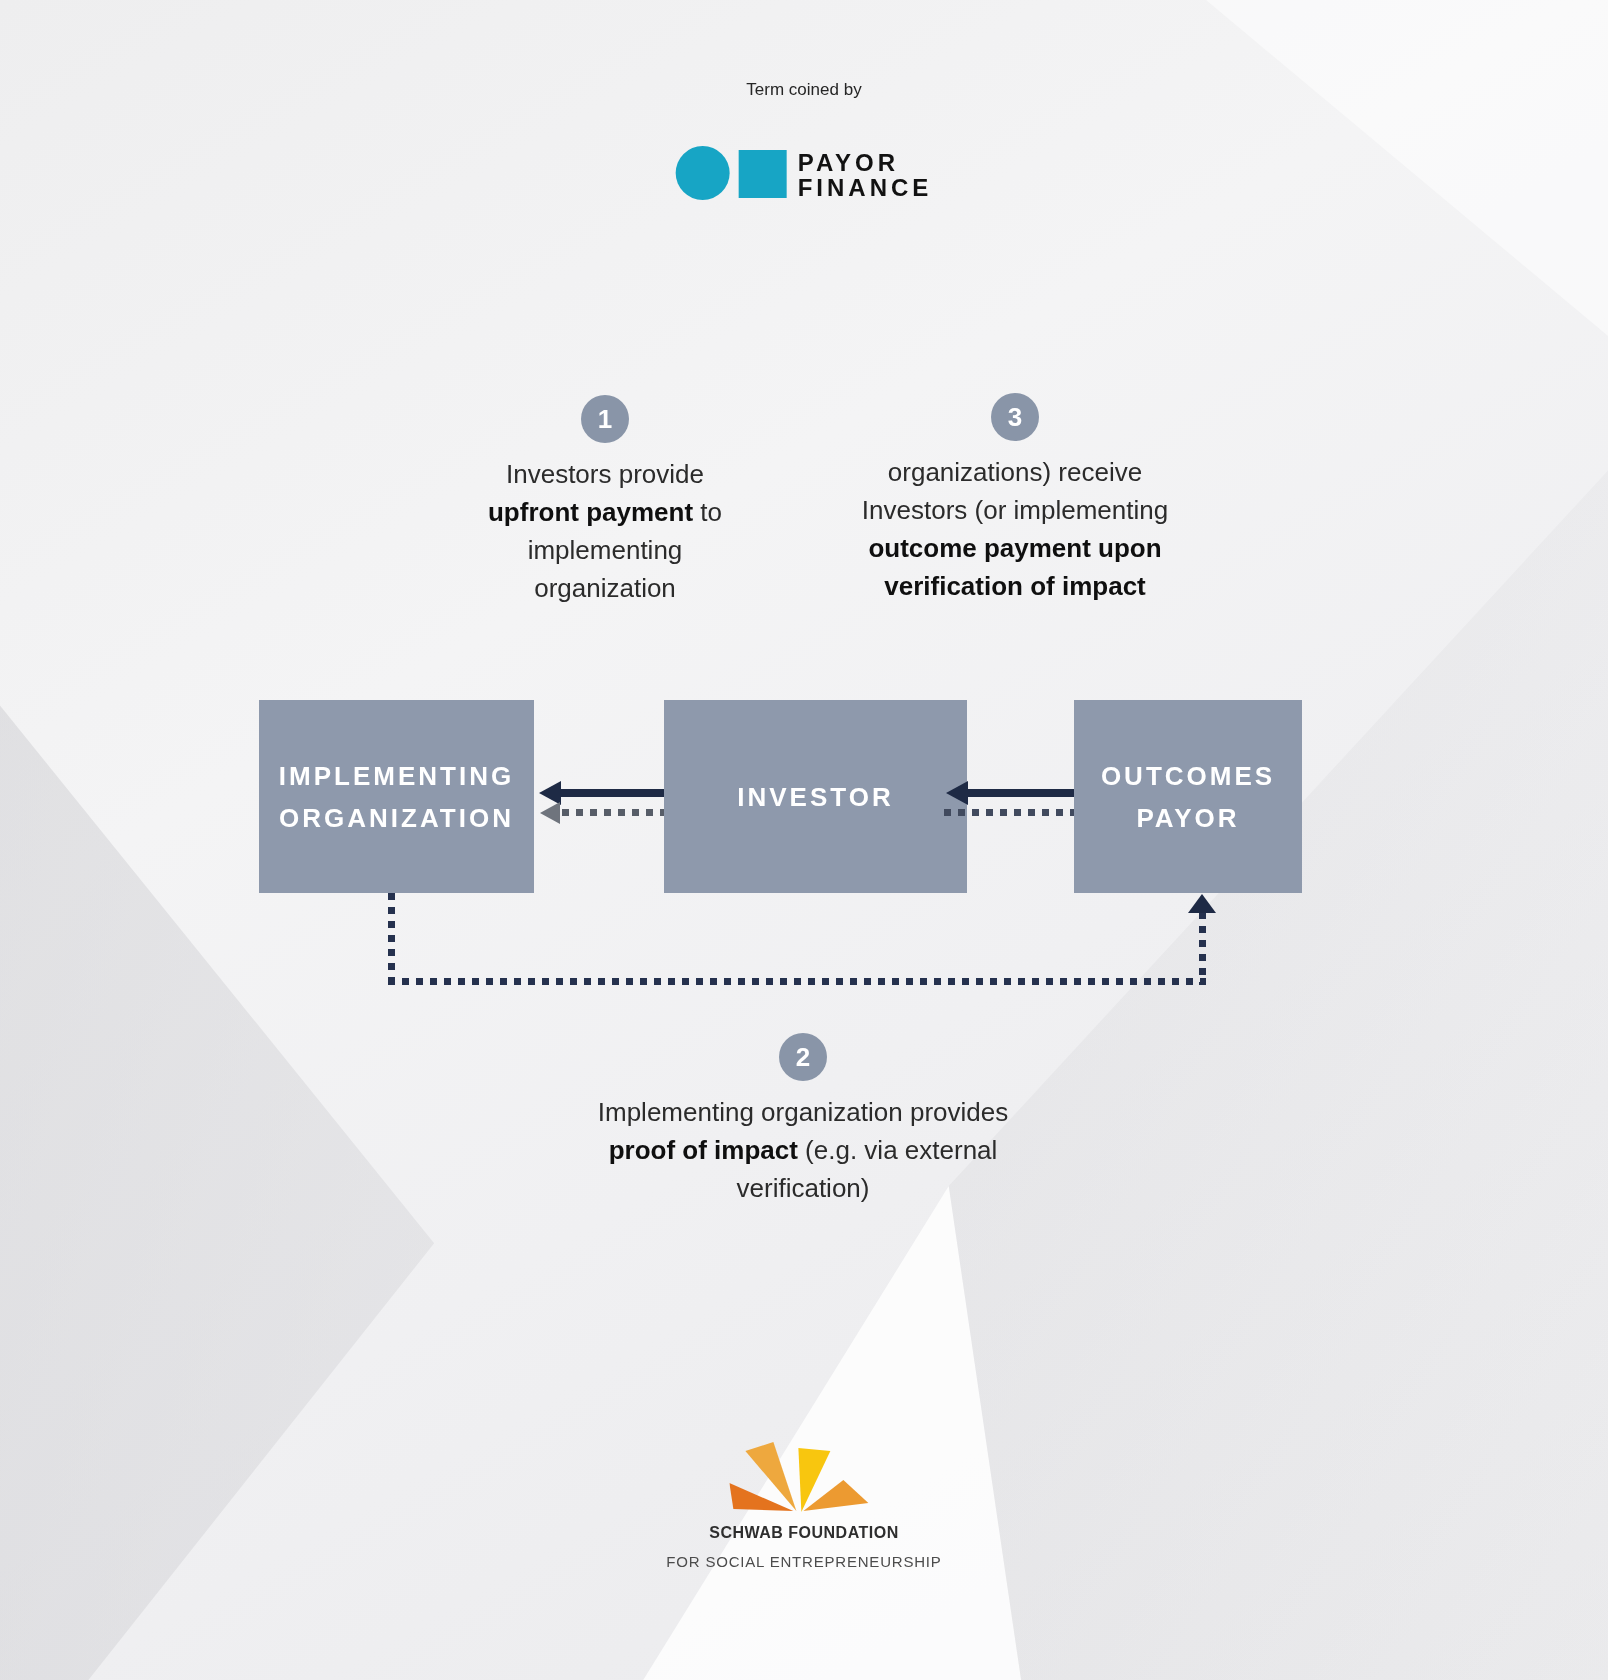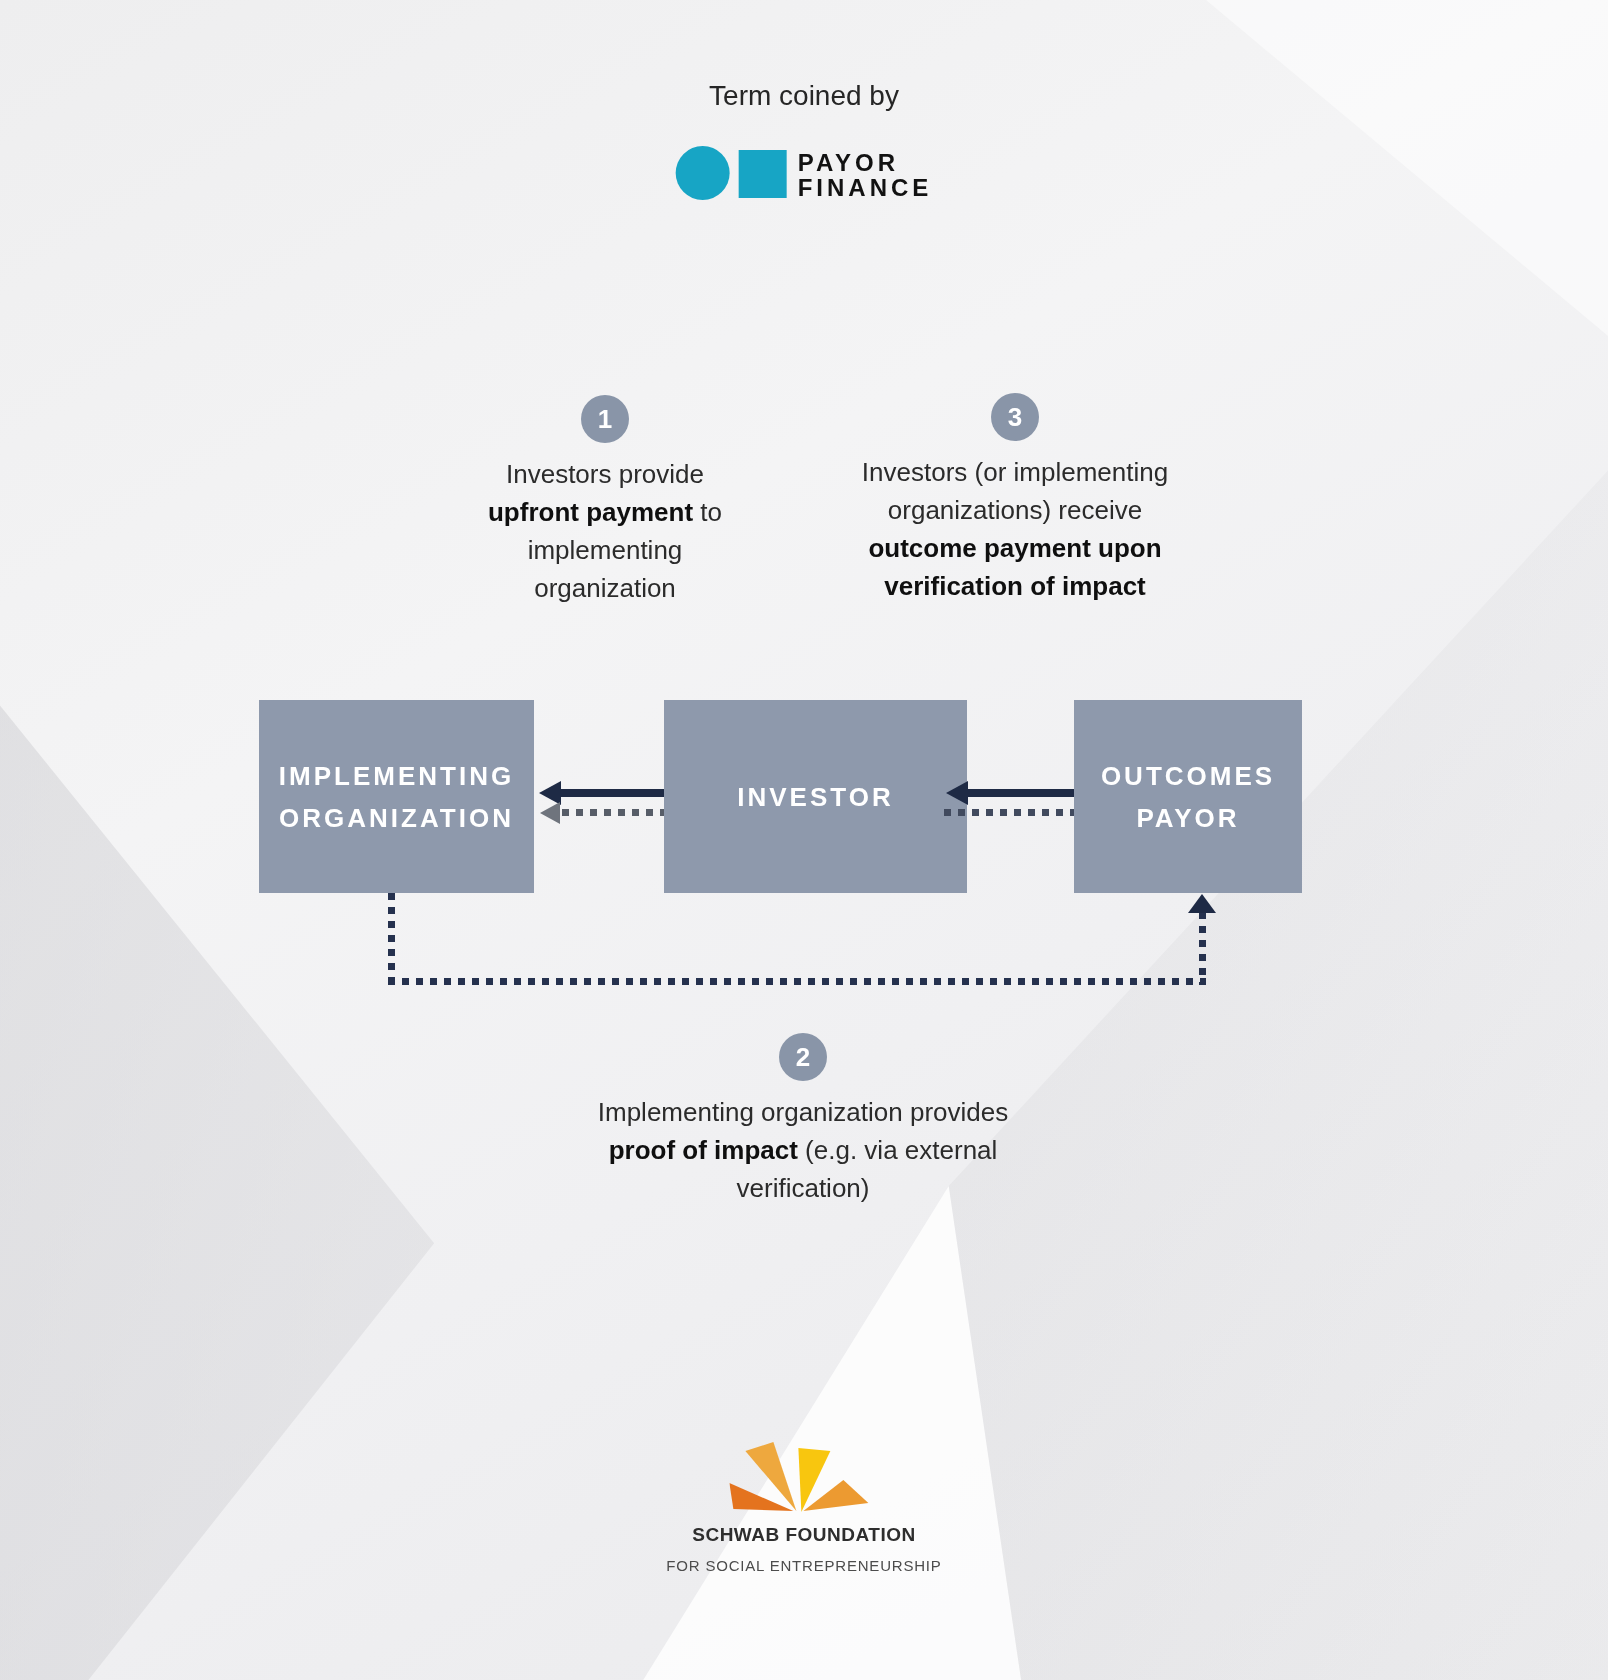--- a/index.html
+++ b/index.html
@@ -24,21 +24,21 @@
     clip-path:polygon(59% 70.6%, 63.5% 100%, 100% 100%, 100% 28%);
     background:linear-gradient(115deg,rgba(198,198,202,0.55),rgba(242,242,243,0.1));
   }
   .facet-topright{
     clip-path:polygon(75% 0%, 100% 0%, 100% 20%);
     background:rgba(255,255,255,0.5);
   }
   
   .term-coined{
     position:absolute;top:80px;left:0;width:100%;
-    text-align:center;font-size:28px;color:#262626;
+    text-align:center;font-size:17px;color:#262626;
   }
   .sf-logo{
     position:absolute;top:146px;left:804px;transform:translateX(-50%);
     display:flex;align-items:center;
   }
   .sf-circle{width:54px;height:54px;border-radius:50%;background:#17a5c5;flex:0 0 auto;}
   .sf-square{width:48px;height:48px;background:#17a5c5;margin-left:9px;margin-top:2px;flex:0 0 auto;}
   .sf-wordmark{
     margin-left:11px;margin-top:3px;
     font-size:24px;font-weight:700;letter-spacing:4px;
@@ -89,21 +89,21 @@
     position:absolute;width:0;height:0;
     border-left:14px solid transparent;border-right:14px solid transparent;
     border-bottom:19px solid #1e2a45;
   }
   
   .schwab{
     position:absolute;left:804px;top:1442px;transform:translateX(-50%);
     text-align:center;
   }
   .schwab-fan{display:block;margin:0 auto;}
-  .schwab-name{margin-top:6px;font-size:19px;font-weight:700;letter-spacing:0.5px;color:#2e2e2e;white-space:nowrap;}
+  .schwab-name{margin-top:6px;font-size:16px;font-weight:700;letter-spacing:0.5px;color:#2e2e2e;white-space:nowrap;}
   .schwab-tagline{margin-top:11px;font-size:15px;font-weight:400;letter-spacing:0.8px;color:#4c4c4c;white-space:nowrap;}
 </style>
 </head>
 <body>
 
 <div class="page">
 
   <div class="facet facet-left"></div>
   <div class="facet facet-band"></div>
   <div class="facet facet-right"></div>
@@ -126,22 +126,22 @@
       <div><span>Investors provide</span><b></b><span></span></div>
       <div><span></span><b>upfront payment</b><span> to</span></div>
       <div><span>implementing</span><b></b><span></span></div>
       <div><span>organization</span><b></b><span></span></div>
     </div>
   </div>
 
   <div class="step step-3">
     <div class="step-circle">3</div>
     <div class="step-text">
+      <div><span>organizations) receive</span><b></b><span></span></div>
       <div><span>Investors (or implementing</span><b></b><span></span></div>
-      <div><span>organizations) receive</span><b></b><span></span></div>
       <div><span></span><b>outcome payment upon</b><span></span></div>
       <div><span></span><b>verification of impact</b><span></span></div>
     </div>
   </div>
 
   <div class="dbox dbox-impl">
     <div>IMPLEMENTING</div>
     <div>ORGANIZATION</div>
   </div>
   <div class="dbox dbox-inv">

